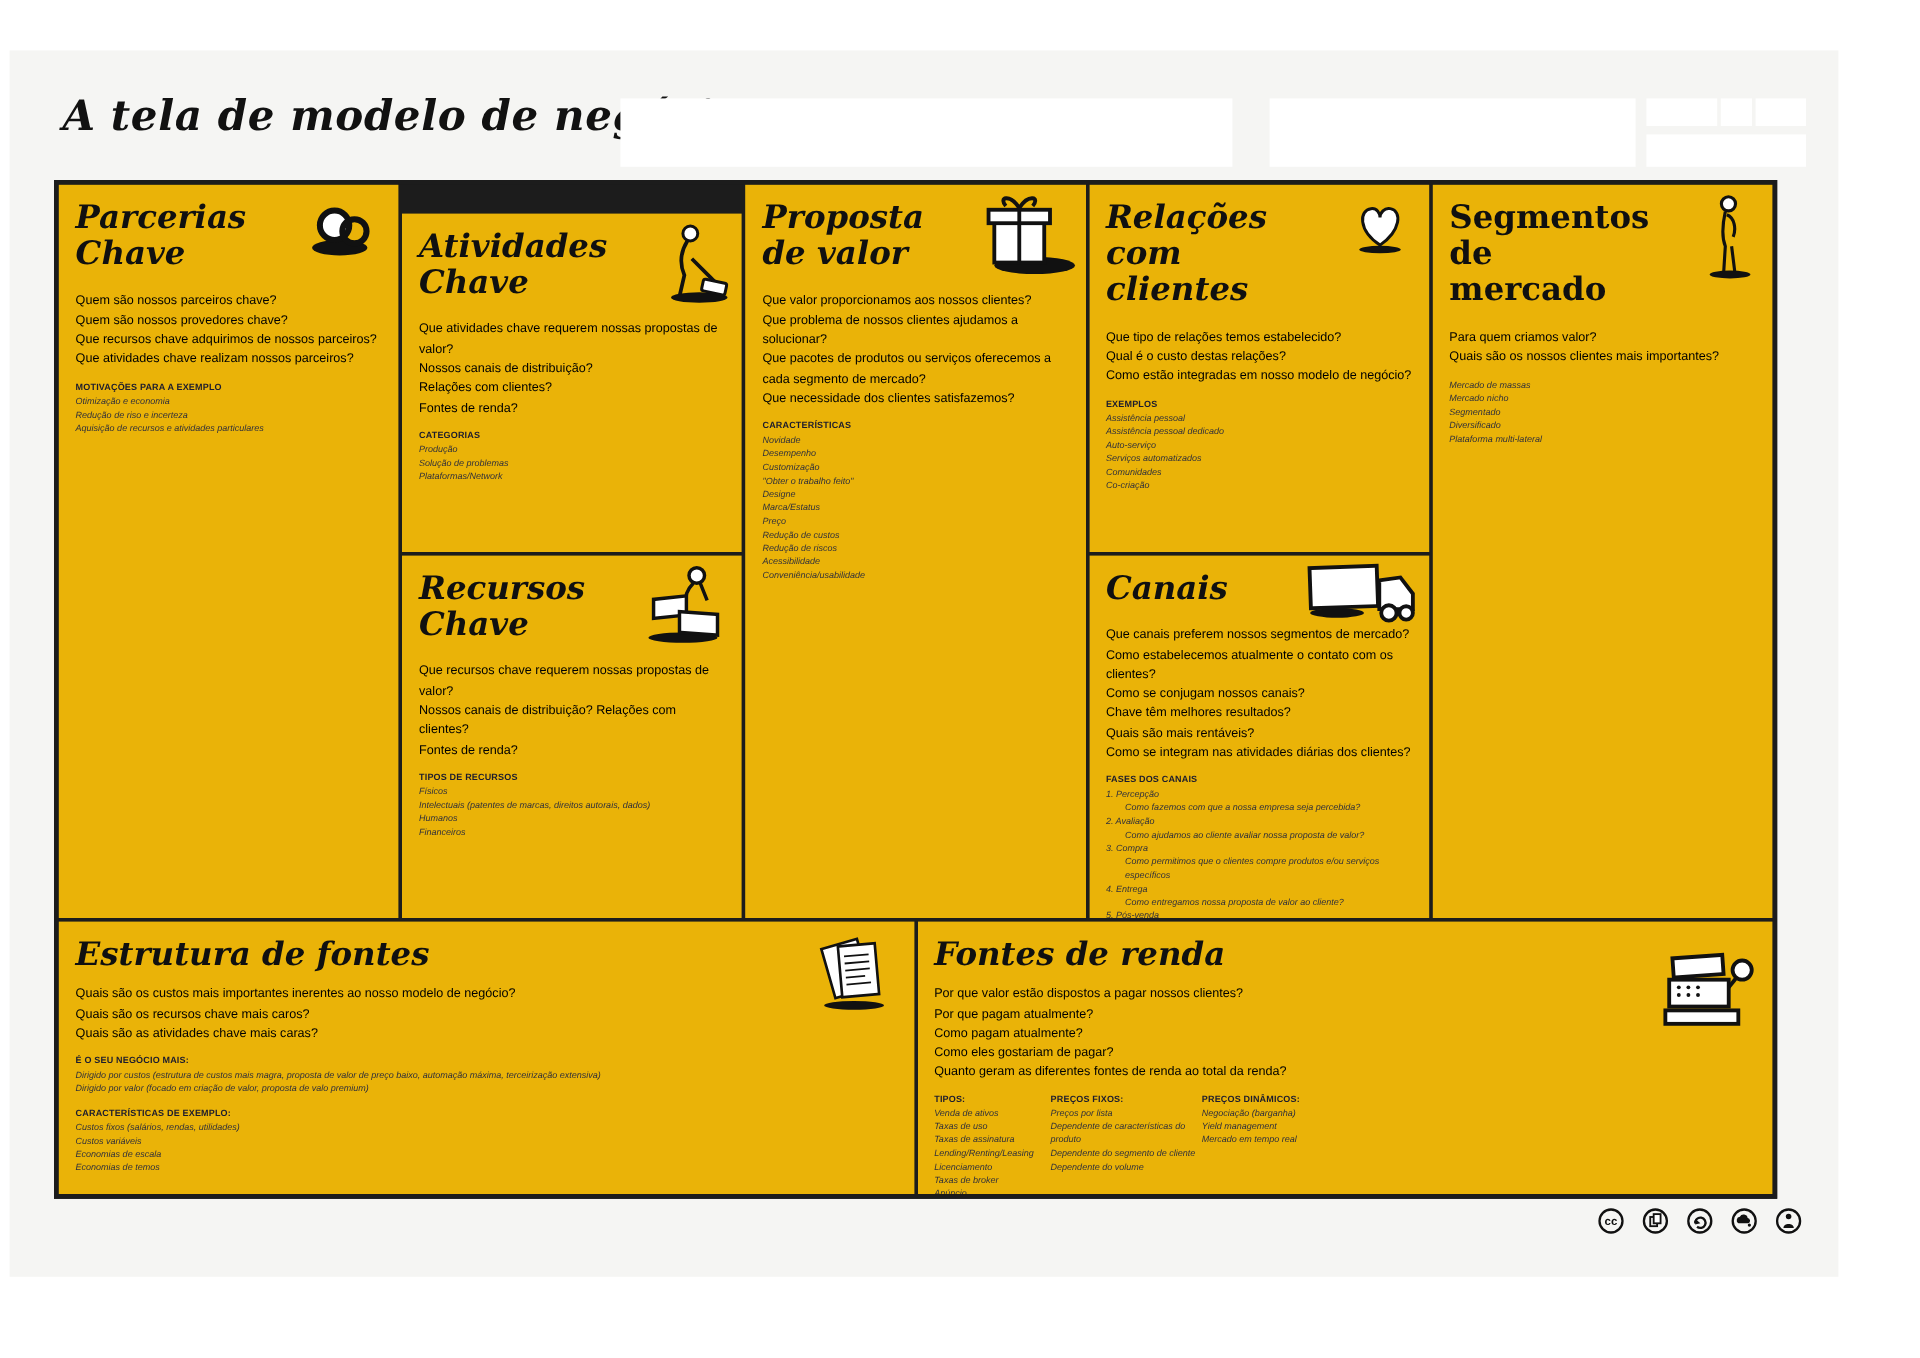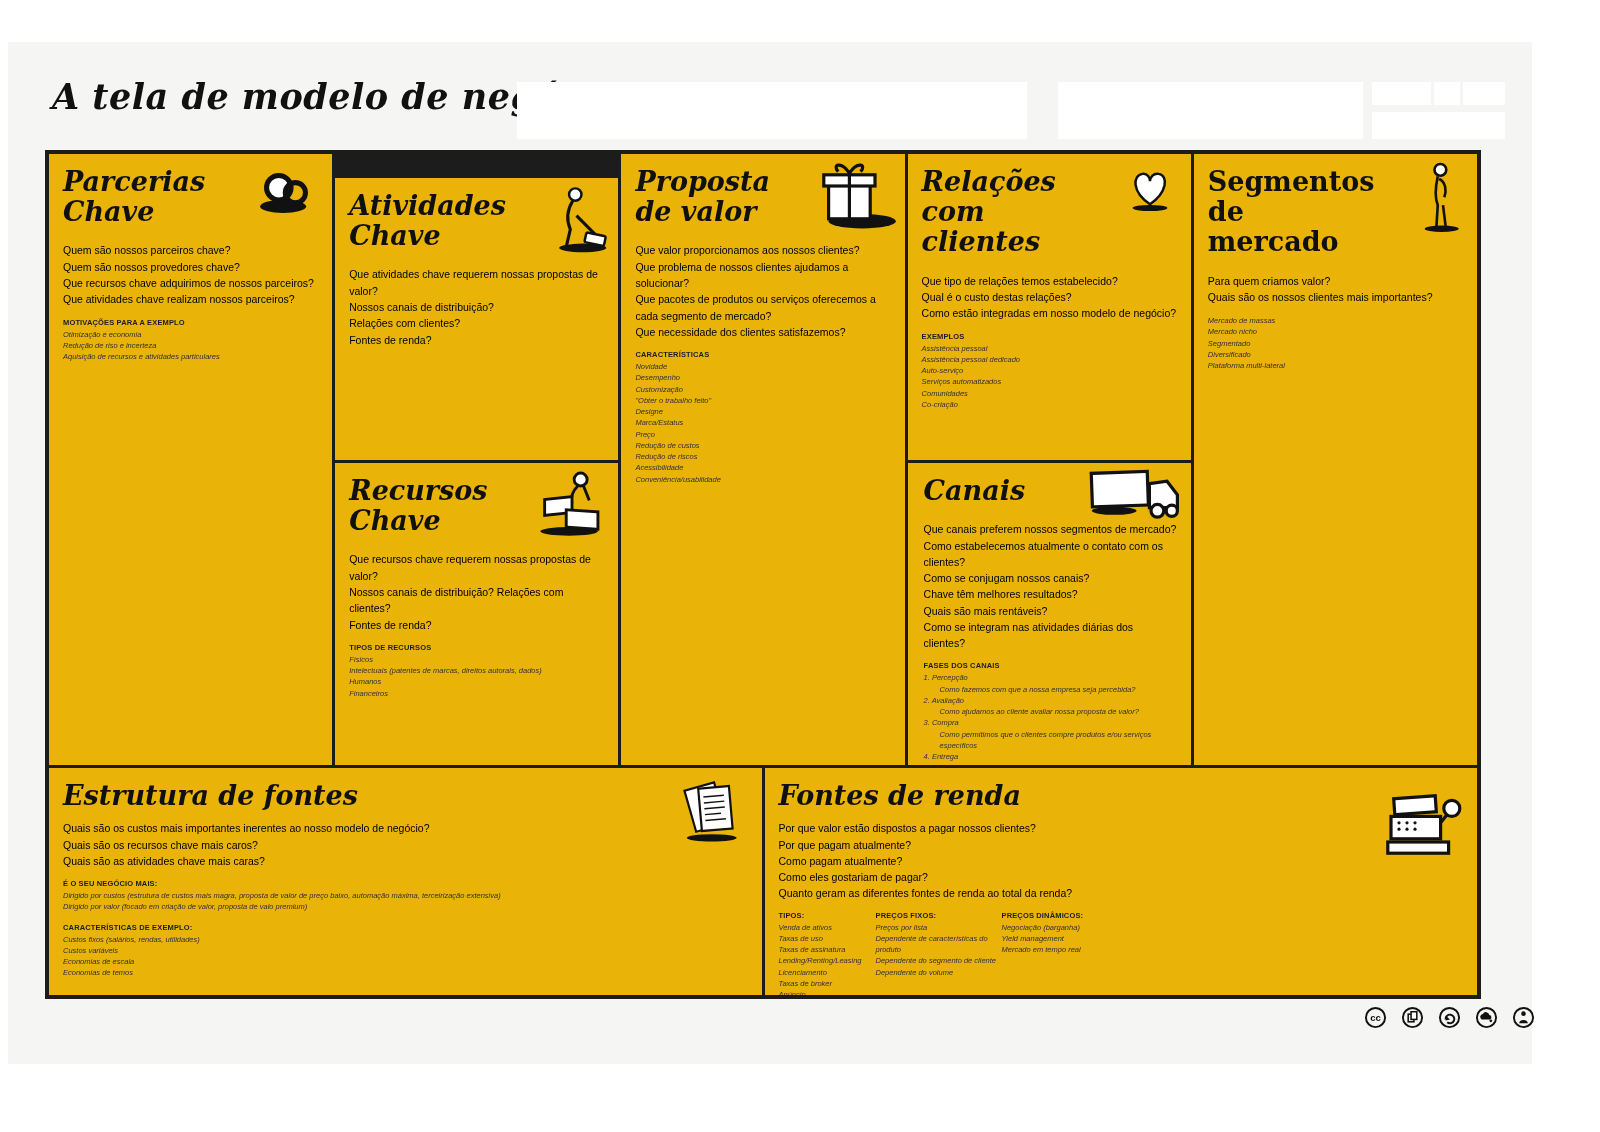--- a/index.html
+++ b/index.html
@@ -25,21 +25,21 @@
     position:absolute;left:45px;top:150px;width:1428px;height:841px;
     border:4px solid #1c1c1c;background:#1c1c1c;
     display:grid;grid-template-columns:repeat(10,1fr);grid-template-rows:306px 302px 1fr;gap:3px;
   }
   .cell{background:#eab308;position:relative;padding:13px 14px;box-sizing:border-box;overflow:hidden;}
   .c-partners{grid-column:1/3;grid-row:1/3;}
   .c-activities{grid-column:3/5;grid-row:1;margin-top:24px;}
   .c-resources{grid-column:3/5;grid-row:2;}
   .c-value{grid-column:5/7;grid-row:1/3;}
   .c-relations{grid-column:7/9;grid-row:1;}
-  .c-channels{grid-column:7/9;grid-row:2;padding-left:16px;}
+  .c-channels{grid-column:7/9;grid-row:2;}
   .c-segments{grid-column:9/11;grid-row:1/3;}
   .c-costs{grid-column:1/6;grid-row:3;}
   .c-revenue{grid-column:6/11;grid-row:3;}
 
   .cell-title{
     margin:0 0 15px 0;font-family:"DejaVu Serif","Liberation Serif",serif;
     font-style:italic;font-weight:600;font-size:27px;color:#101010;line-height:1.12;
     padding-right:80px;
   }
   .cell-title.upright{font-style:normal;}
@@ -59,21 +59,21 @@
   .i-resources{top:6px;right:10px;width:72px;height:70px;}
   .i-channels{top:0px;right:8px;width:96px;height:62px;}
   .i-costs{top:6px;right:18px;width:66px;height:72px;}
   .i-revenue{top:14px;right:14px;width:80px;height:88px;}
 
   .rev-cols{display:flex;margin-top:9px;}
   .rev-col{flex:0 0 auto;}
   .rev-col.w1{width:97px;}
   .rev-col.w2{width:126px;}
 
-  .footer-icons{position:absolute;left:1364px;top:1006px;display:flex;gap:14px;}
+  .footer-icons{position:absolute;left:1331px;top:1006px;display:flex;gap:14px;}
   .footer-icons span{width:23px;height:23px;display:block;}
   .footer-icons svg{display:block;width:100%;height:100%;}
 </style>
 </head>
 <body>
 
 <div class="page"></div>
 
 <h1 class="main-title">A tela de modelo de negócios</h1>
 
@@ -118,20 +118,26 @@
           <path d="M40 24 C30 40 30 56 36 70 L30 96" fill="none" stroke="#111" stroke-width="5"></path>
           <path d="M46 48 L70 72 L84 86" stroke="#111" stroke-width="5" fill="none"></path>
           <rect x="60" y="78" width="32" height="16" rx="3" fill="#fff" stroke="#111" stroke-width="4" transform="rotate(12 76 86)"></rect>
         </svg>
     </span>
     <div class="questions">
       <div class="q">Que atividades chave requerem nossas propostas de valor?</div>
       <div class="q">Nossos canais de distribuição?</div>
       <div class="q">Relações com clientes?</div>
       <div class="q">Fontes de renda?</div>
+    </div>
+    <div class="sub">
+      <div class="sub-head">CATEGORIAS</div>
+      <div class="sub-item">Produção</div>
+      <div class="sub-item">Solução de problemas</div>
+      <div class="sub-item">Plataformas/Network</div>
     </div>
   </section>
 
   <section class="cell c-resources">
     <h2 class="cell-title">Recursos Chave</h2>
     <span class="cell-icon i-resources">
       <svg viewBox="0 0 100 90">
           <ellipse cx="46" cy="83" rx="40" ry="6" fill="#111"></ellipse>
           <circle cx="62" cy="11" r="9" fill="#fff" stroke="#111" stroke-width="4"></circle>
           <path d="M58 20 C50 28 48 36 50 44 M66 20 L74 40" stroke="#111" stroke-width="4" fill="none"></path>

